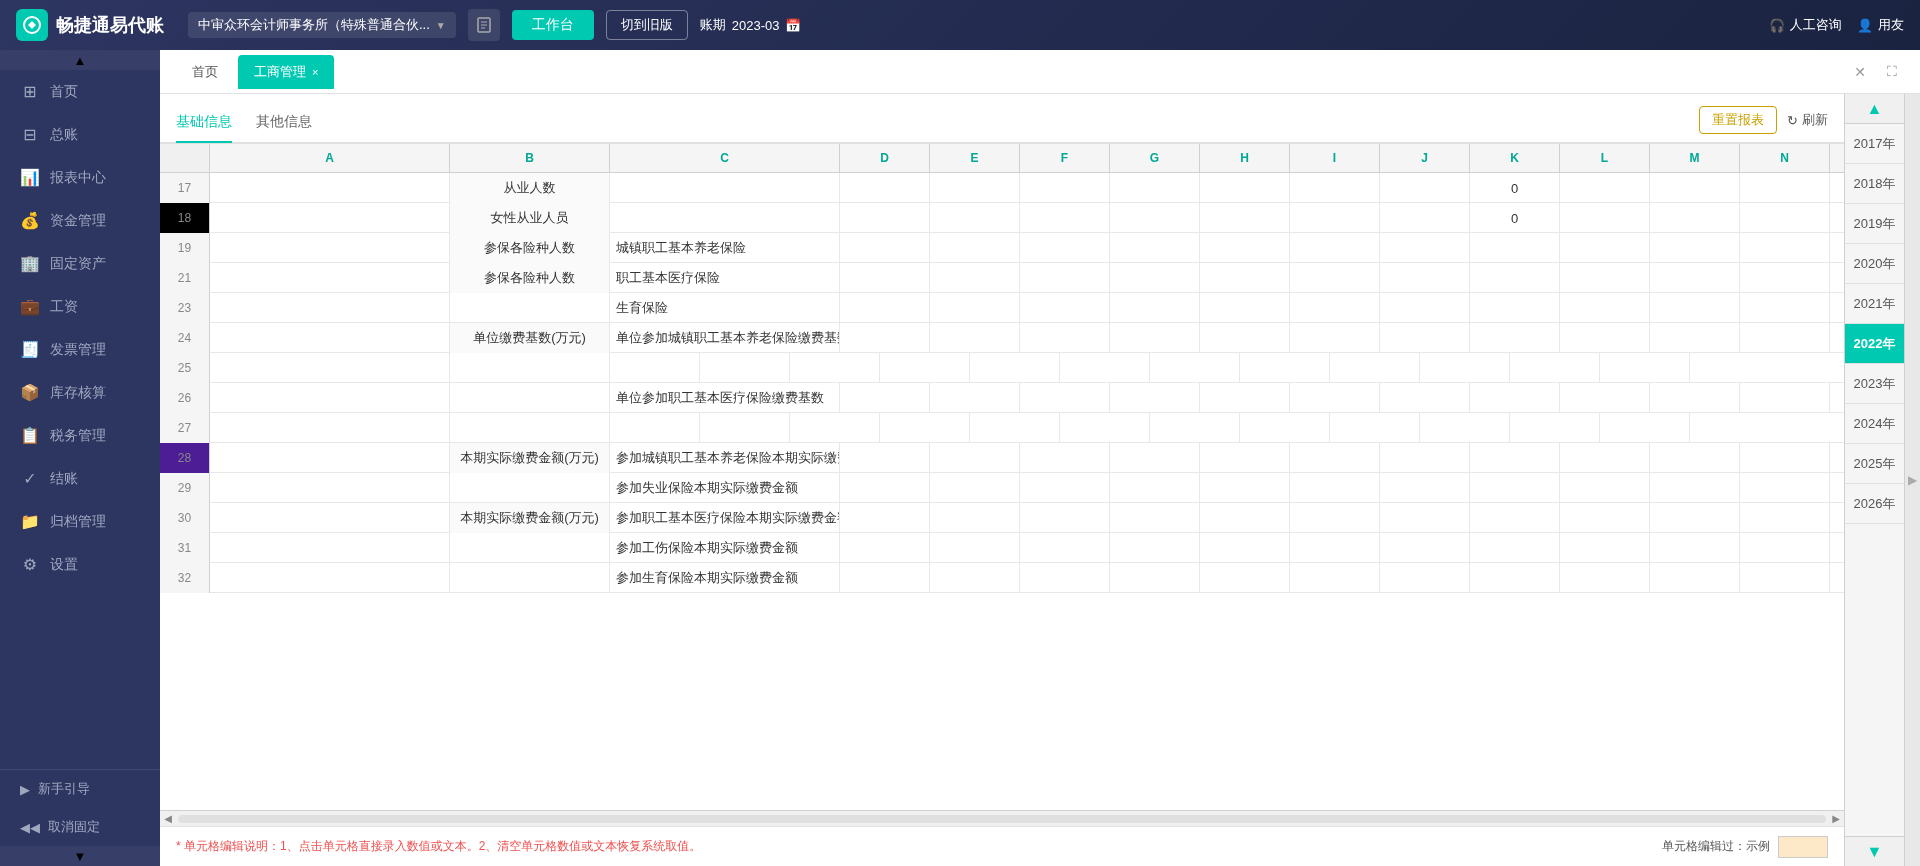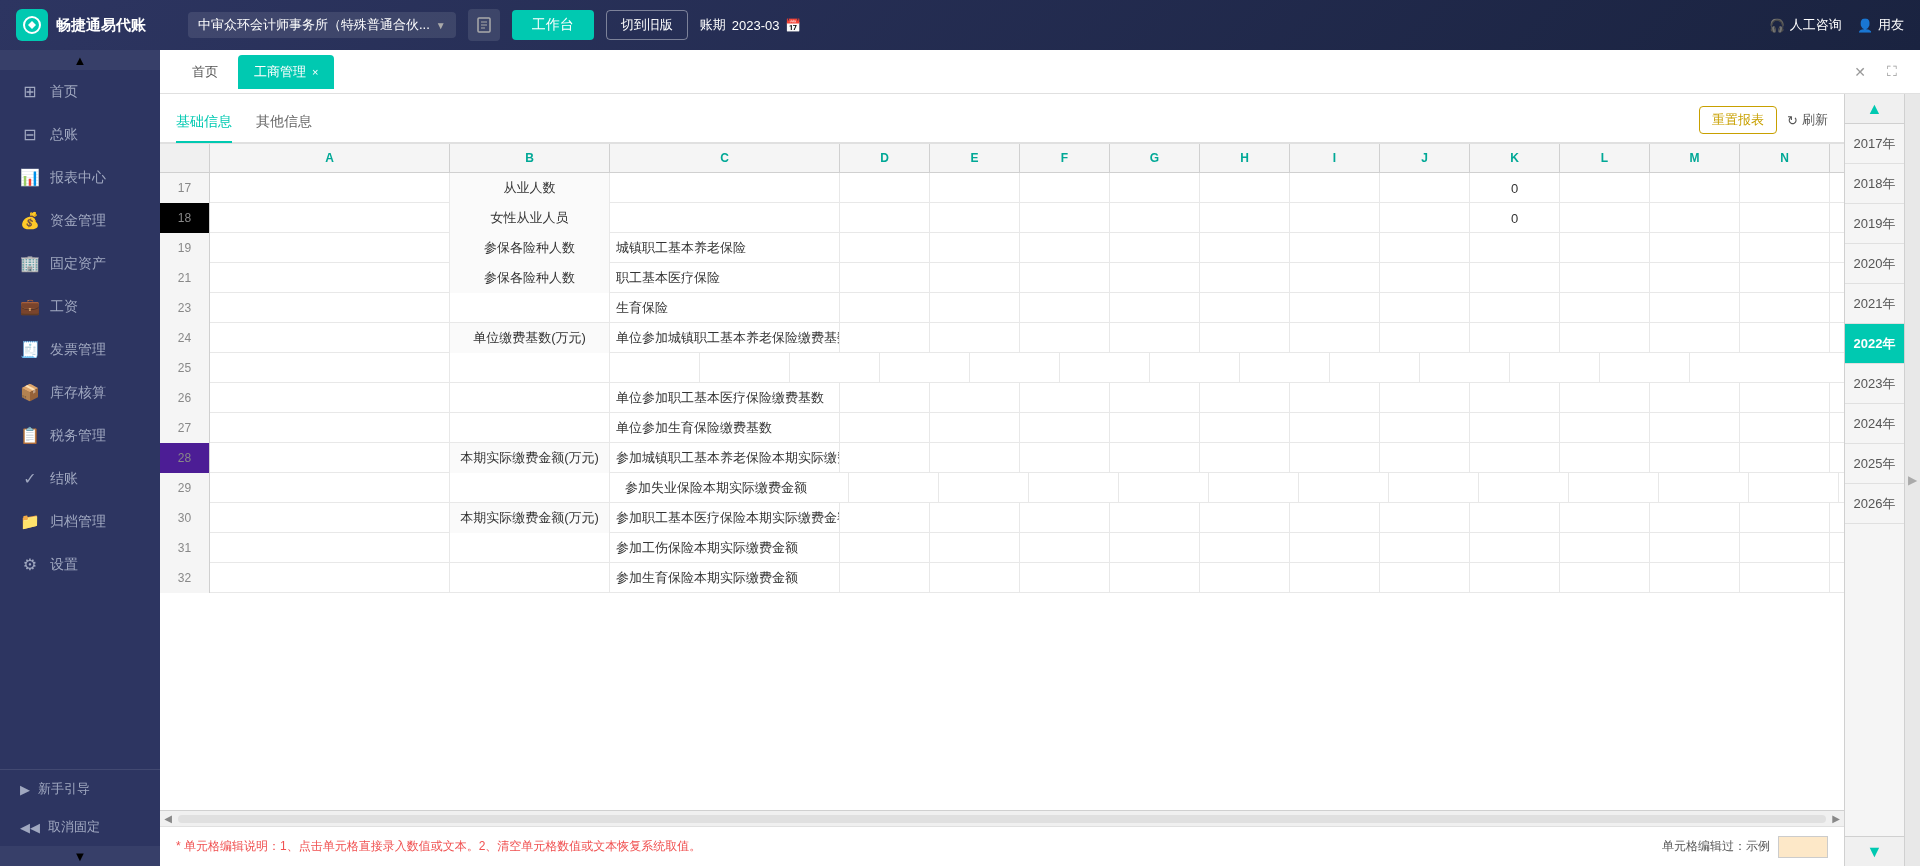--- a/index.html
+++ b/index.html
@@ -6,21 +6,21 @@
     body { font-family: 'Microsoft YaHei', Arial, sans-serif; font-size: 13px; background: #f0f2f5; overflow: hidden; }
 
     
     .topbar {
       display: flex; align-items: center; height: 50px;
       background: linear-gradient(135deg, #2d3561 0%, #1a2340 100%);
       padding: 0 16px; gap: 12px; position: relative; z-index: 100;
     }
     .logo-area { display: flex; align-items: center; gap: 8px; min-width: 160px; }
     .logo-icon { width: 32px; height: 32px; background: #00c9b1; border-radius: 6px; display: flex; align-items: center; justify-content: center; }
-    .logo-text { color: #fff; font-size: 15px; font-weight: bold; text-align: center; }
+    .logo-text { color: #fff; font-size: 18px; font-weight: bold; text-align: center; }
     .company-select {
       display: flex; align-items: center; gap: 6px;
       background: rgba(255,255,255,0.1); border-radius: 4px;
       padding: 4px 10px; color: #fff; cursor: pointer; font-size: 13px;
     }
     .company-select .arrow { font-size: 10px; color: #aaa; }
     .doc-icon { width: 32px; height: 32px; background: rgba(255,255,255,0.1); border-radius: 4px; display:flex; align-items:center; justify-content:center; color:#aaa; cursor:pointer; }
     .workbench-btn {
       background: #00c9b1; color: #fff; border: none; border-radius: 4px;
       padding: 6px 20px; font-size: 14px; cursor: pointer; font-family: inherit;
@@ -516,21 +516,20 @@
                 <div class="grid-cell" style="width:90px;min-width:90px;"></div>
                 <div class="grid-cell" style="width:90px;min-width:90px;"></div>
                 <div class="grid-cell" style="width:90px;min-width:90px;"></div>
 
               </div>
 
               <div class="grid-row">
                 <div class="grid-cell" style="width:50px;min-width:50px;background:#f5f5f5;border-right:1px solid #d0d0d0;justify-content:center;color:#888;font-size:12px;">27</div>
                 <div class="grid-cell" style="width:240px;min-width:240px;"></div>
                 <div class="grid-cell" style="width:160px;min-width:160px;"></div>
-                <div class="grid-cell" style="width:230px;min-width:230px;">单位参加生育保险缴费基数</div>
                 <div class="grid-cell" style="width:90px;min-width:90px;"></div>
                 <div class="grid-cell" style="width:90px;min-width:90px;"></div>
                 <div class="grid-cell" style="width:90px;min-width:90px;"></div>
                 <div class="grid-cell" style="width:90px;min-width:90px;"></div>
                 <div class="grid-cell" style="width:90px;min-width:90px;"></div>
                 <div class="grid-cell" style="width:90px;min-width:90px;"></div>
                 <div class="grid-cell" style="width:90px;min-width:90px;"></div>
                 <div class="grid-cell" style="width:90px;min-width:90px;"></div>
                 <div class="grid-cell" style="width:90px;min-width:90px;"></div>
                 <div class="grid-cell" style="width:90px;min-width:90px;"></div>
@@ -556,21 +555,21 @@
                 <div class="grid-cell" style="width:90px;min-width:90px;"></div>
                 <div class="grid-cell" style="width:90px;min-width:90px;"></div>
                 <div class="grid-cell" style="width:90px;min-width:90px;"></div>
 
               </div>
 
               <div class="grid-row">
                 <div class="grid-cell" style="width:50px;min-width:50px;background:#f5f5f5;border-right:1px solid #d0d0d0;justify-content:center;color:#888;font-size:12px;">29</div>
                 <div class="grid-cell" style="width:240px;min-width:240px;"></div>
                 <div class="grid-cell" style="width:160px;min-width:160px;"></div>
-                <div class="grid-cell" style="width:230px;min-width:230px;margin-left:9px;">参加失业保险本期实际缴费金额</div>
+                <div class="grid-cell" style="width:230px;min-width:230px;">参加失业保险本期实际缴费金额</div>
                 <div class="grid-cell" style="width:90px;min-width:90px;"></div>
                 <div class="grid-cell" style="width:90px;min-width:90px;"></div>
                 <div class="grid-cell" style="width:90px;min-width:90px;"></div>
                 <div class="grid-cell" style="width:90px;min-width:90px;"></div>
                 <div class="grid-cell" style="width:90px;min-width:90px;"></div>
                 <div class="grid-cell" style="width:90px;min-width:90px;"></div>
                 <div class="grid-cell" style="width:90px;min-width:90px;"></div>
                 <div class="grid-cell" style="width:90px;min-width:90px;"></div>
                 <div class="grid-cell" style="width:90px;min-width:90px;"></div>
                 <div class="grid-cell" style="width:90px;min-width:90px;"></div>

